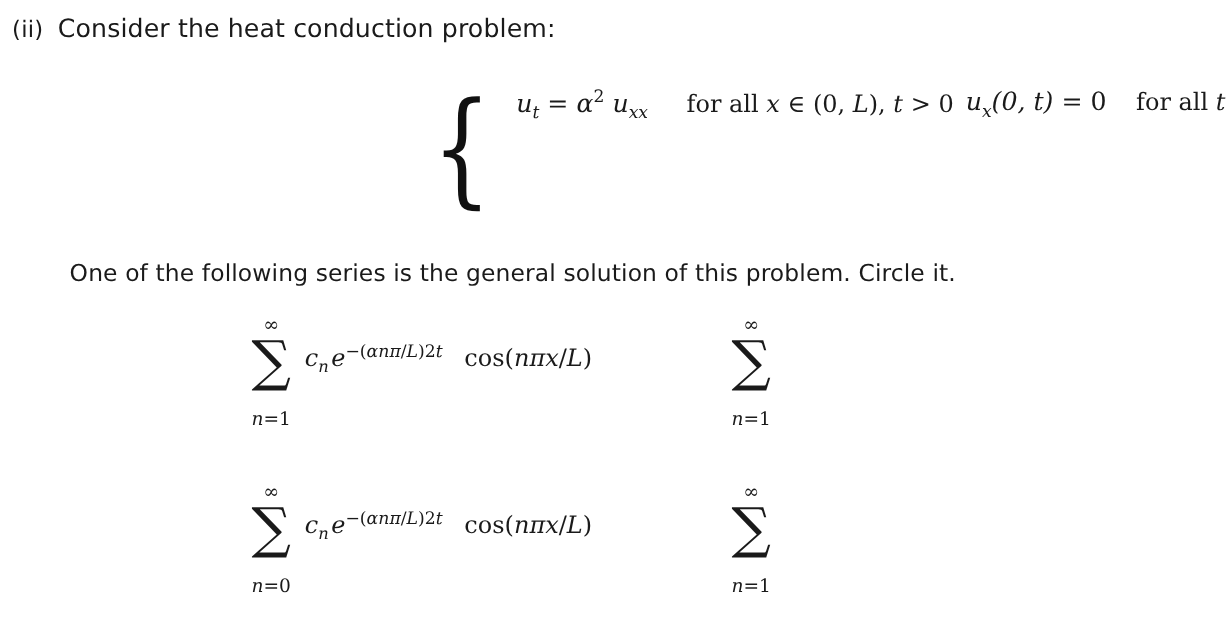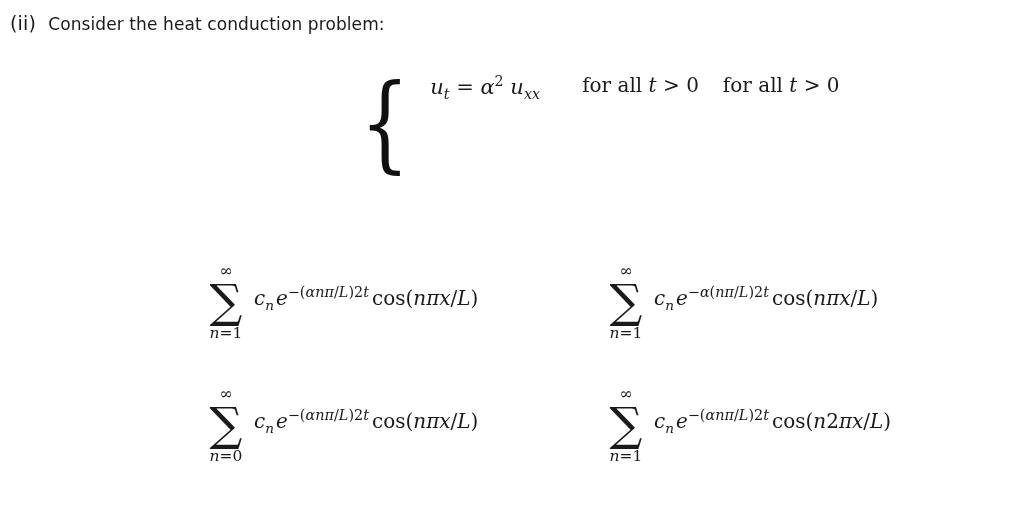--- a/index.html
+++ b/index.html
@@ -27,21 +27,21 @@
     left: 10px;
     display: flex;
     align-items: baseline;
     gap: 12px;
   }
   .prompt-label {
     font-size: 19px;
     letter-spacing: 0.2px;
   }
   .prompt-text {
-    font-size: 17px;
+    font-size: 21px;
     letter-spacing: 0.1px;
   }
 
   
   .system {
     position: absolute;
     top: 70px;
     left: 360px;
     display: flex;
     align-items: stretch;
@@ -135,21 +135,21 @@
   .sigma {
     font-size: 46px;
     line-height: 46px;
     font-family: "DejaVu Serif", serif;
   }
   .sigma-bot {
     font-size: 15.5px;
     line-height: 16px;
     font-family: "DejaVu Serif", serif;
     font-style: italic;
-    margin-top: 1px;
+    margin-top: 17px;
   }
   .sigma-bot .upr { font-style: normal; }
 
   .term {
     font-size: 20px;
     white-space: nowrap;
     padding-top: 22px;
   }
   .term .it { font-style: italic; }
   .term .exp {
@@ -159,52 +159,55 @@
   }
   .term .exp .it { }
   .term .sub {
     font-size: 0.68em;
     vertical-align: sub;
     line-height: 0;
     font-style: italic;
   }
   .term .cosfn {
     font-style: normal;
-    margin-left: 3px;
+    margin-left: 18px;
   }
 </style>
 </head>
 <body>
 
 <div class="page">
 
   <div class="prompt-row">
     <span class="prompt-label">(ii)</span>
     <span class="prompt-text">Consider the heat conduction problem:</span>
   </div>
 
   <div class="system">
     <span class="brace">{</span>
     <div class="eqs">
 
       <div class="eq-line">
         <span class="eq-math">u<sub class="m">t</sub> <span class="upr">=</span> α<sup class="upr" style="font-size:0.68em">2</sup> u<sub class="m">xx</sub></span>
+        <span class="eq-cond">for all <i>x</i> ∈ (0, <i>L</i>), <i>t</i> &gt; 0</span>
+      </div>
+
+      <div class="eq-line">
+        <span class="eq-math">u<sub class="m">x</sub>(0, t) <span class="upr">= 0</span></span>
+        <span class="eq-cond">for all <i>t</i> &gt; 0</span>
       </div>
 
       <div class="eq-line">
         <span class="eq-cond">for all <i>t</i> &gt; 0</span>
       </div>
 
-      <div class="eq-line">
-        <span class="eq-cond">for all <i>t</i> &gt; 0</span>
-      </div>
-
     </div>
   </div>
 
+  <div class="instruction">One of the following series is the general solution of this problem. Circle it.</div>
 
   <div class="options">
 
     <div class="opt-row">
 
       <div class="option opt-col-a">
         <div class="sigma-block">
           <span class="sigma-top">∞</span>
           <span class="sigma">∑</span>
           <span class="sigma-bot">n<span class="upr">=1</span></span>
@@ -213,23 +216,20 @@
           <span class="it">c</span><span class="sub">n</span> <span class="it">e</span><span class="exp">−(<span class="it">αnπ</span>/<span class="it">L</span>)<span class="upr">2</span><span class="it">t</span></span><span class="cosfn">cos(<span class="it">nπx</span>/<span class="it">L</span>)</span>
         </div>
       </div>
 
       <div class="option opt-col-b">
         <div class="sigma-block">
           <span class="sigma-top">∞</span>
           <span class="sigma">∑</span>
           <span class="sigma-bot">n<span class="upr">=1</span></span>
         </div>
-        <div class="term">
-          <span class="it">c</span><span class="sub">n</span> <span class="it">e</span><span class="exp">−<span class="it">α</span>(<span class="it">nπ</span>/<span class="it">L</span>)<span class="upr">2</span><span class="it">t</span></span><span class="cosfn">cos(<span class="it">nπx</span>/<span class="it">L</span>)</span>
-        </div>
       </div>
 
     </div>
 
     <div class="opt-row second">
 
       <div class="option opt-col-a">
         <div class="sigma-block">
           <span class="sigma-top">∞</span>
           <span class="sigma">∑</span>
@@ -239,22 +239,19 @@
           <span class="it">c</span><span class="sub">n</span> <span class="it">e</span><span class="exp">−(<span class="it">αnπ</span>/<span class="it">L</span>)<span class="upr">2</span><span class="it">t</span></span><span class="cosfn">cos(<span class="it">nπx</span>/<span class="it">L</span>)</span>
         </div>
       </div>
 
       <div class="option opt-col-b">
         <div class="sigma-block">
           <span class="sigma-top">∞</span>
           <span class="sigma">∑</span>
           <span class="sigma-bot">n<span class="upr">=1</span></span>
         </div>
-        <div class="term">
-          <span class="it">c</span><span class="sub">n</span> <span class="it">e</span><span class="exp">−(<span class="it">αnπ</span>/<span class="it">L</span>)<span class="upr">2</span><span class="it">t</span></span><span class="cosfn">cos(<span class="it">n</span>2<span class="it">πx</span>/<span class="it">L</span>)</span>
-        </div>
       </div>
 
     </div>
 
   </div>
 
 </div>
 
 </body></html>

